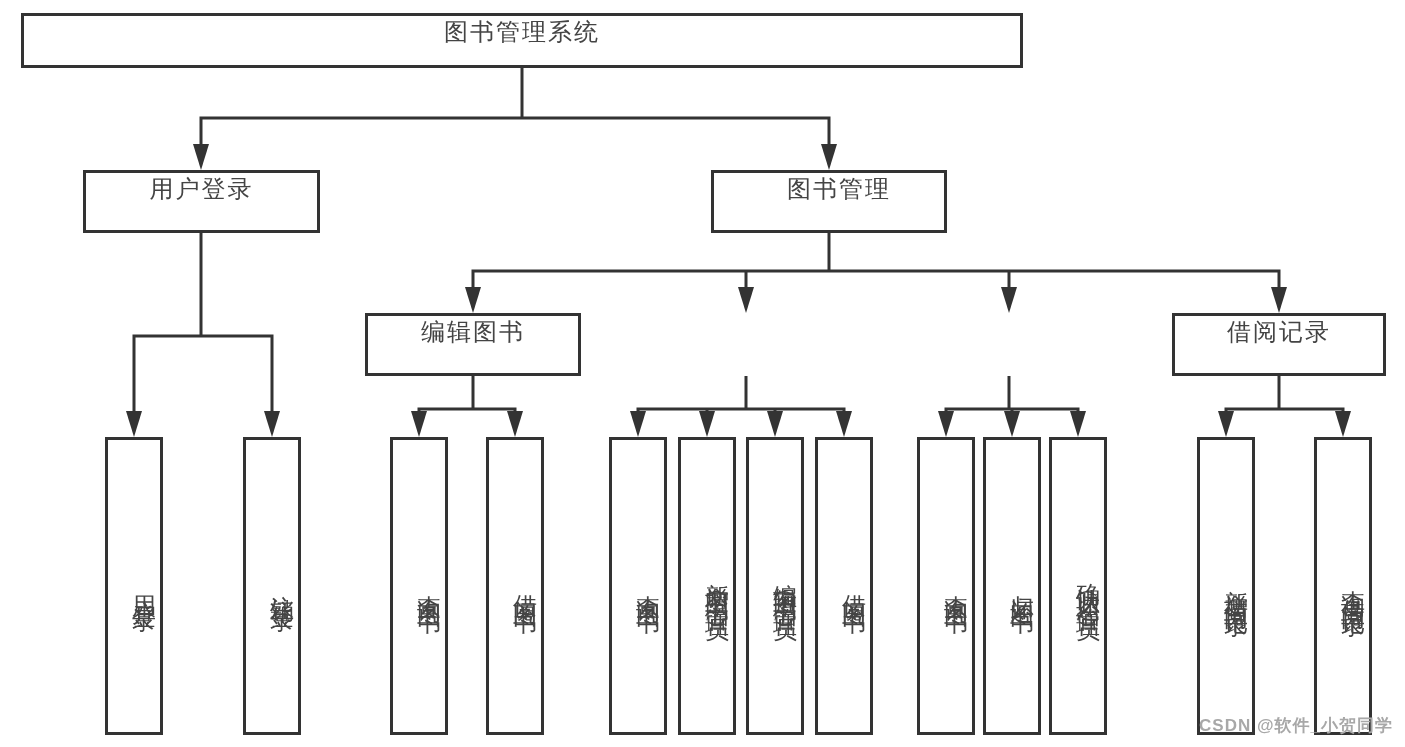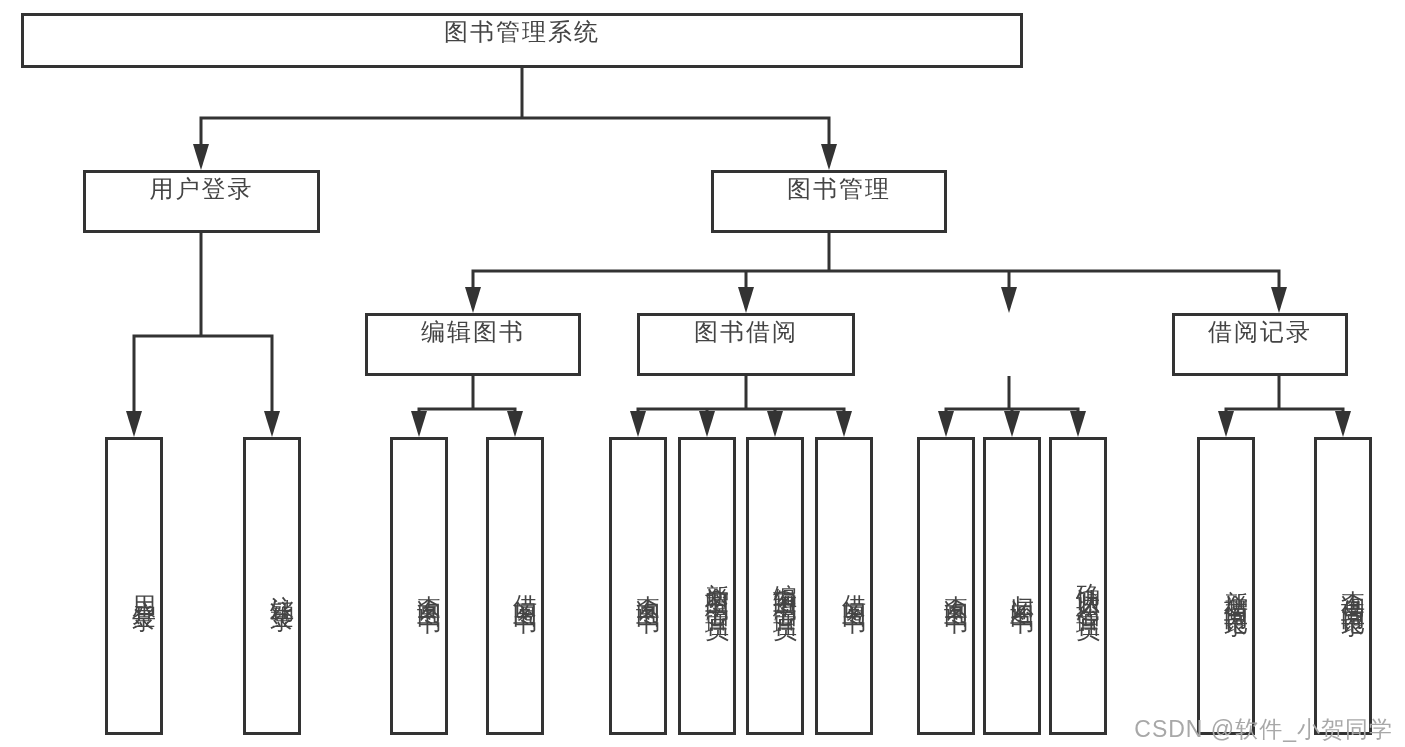--- a/index.html
+++ b/index.html
@@ -36,24 +36,25 @@
   .box.v{
     writing-mode:vertical-rl;
     text-orientation:mixed;
     letter-spacing:5px;
     white-space:normal;
   }
   .watermark{
     position:absolute;
     right:12px;
     top:714px;
-    font-size:23px;
+    font-size:17px;
     letter-spacing:1px;
     color:var(--wm);
     z-index:5;
+    font-weight:bold;
   }
 </style>
 </head>
 <body>
 
 <div class="canvas">
 
   <svg class="connectors" width="1405" height="747" viewBox="0 0 1405 747" xmlns="http://www.w3.org/2000/svg">
     <g stroke="var(--line)" stroke-width="3" fill="none">
 
@@ -113,24 +114,21 @@
   <div class="box" style="left:83px;top:170px;width:237px;height:63px;">
     <span>用户登录</span>
   </div>
   <div class="box" style="left:711px;top:170px;width:236px;height:63px;padding-left:20px;">
     <span>图书管理</span>
   </div>
 
   <div class="box" style="left:365px;top:313px;width:216px;height:63px;">
     <span>编辑图书</span>
   </div>
-  <div class="box" style="left:637px;top:313px;width:218px;height:63px;">
-    <span>图书借阅</span>
-  </div>
-  <div class="box" style="left:1172px;top:313px;width:176px;height:63px;">
+  <div class="box" style="left:1172px;top:313px;width:214px;height:63px;">
     <span>借阅记录</span>
   </div>
 
   <div class="box v" style="left:105px;top:437px;width:58px;height:298px;">
     <span>用户登录</span>
   </div>
   <div class="box v" style="left:243px;top:437px;width:58px;height:298px;">
     <span>注销登录</span>
   </div>
 

